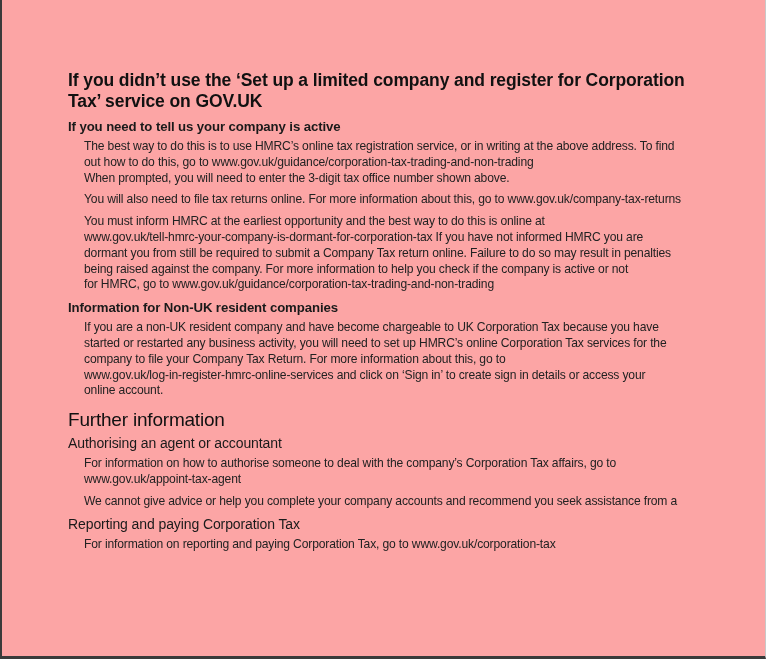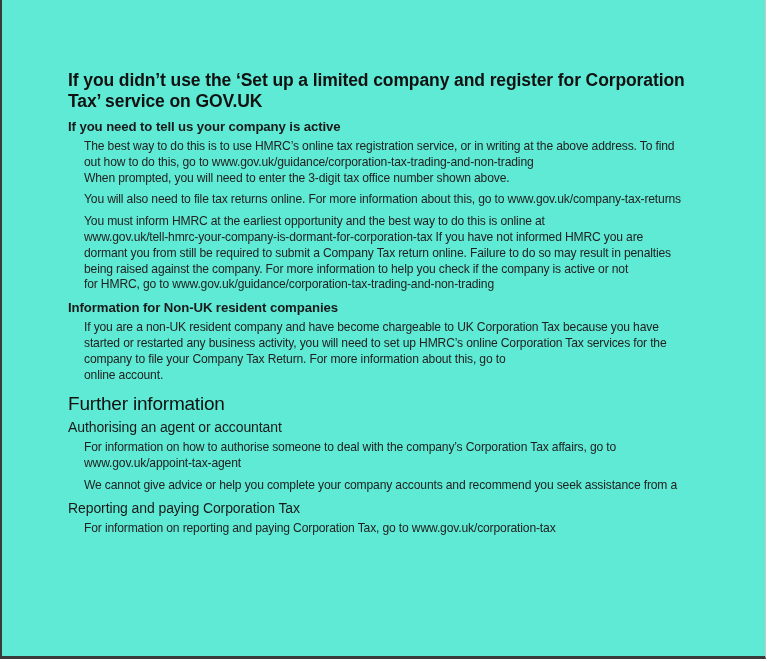--- a/index.html
+++ b/index.html
@@ -1,21 +1,21 @@
 <!DOCTYPE html>
 <html><head>
 <meta charset="utf-8">
 <style>
   html, body { margin: 0; padding: 0; background: #ffffff; }
   body { width: 768px; height: 662px; overflow: hidden; position: relative; }
   .page {
     position: absolute; left: 0; top: 0; width: 766px; height: 659px;
     border-left: 2px solid #3a3a3a; border-bottom: 3px solid #3a3a3a;
     border-right: 1px solid #c8c8c8;
-    box-sizing: border-box; background: #5eead4;
+    box-sizing: border-box; background: #fca5a5;
   }
   .content {
     position: absolute; left: 66px; top: 70px; width: 660px;
     font-family: "Liberation Sans", sans-serif; color: #1e1e1e;
   }
   h1 {
     font-size: 17.5px; font-weight: bold; line-height: 21px; margin: 0 0 6px 0;
     letter-spacing: -0.1px; color: #111;
   }
   h2 {
@@ -65,20 +65,21 @@
         <span class="line">for HMRC, go to www.gov.uk/guidance/corporation-tax-trading-and-non-trading</span>
       </p>
     </div>
 
     <div class="section">
       <h3>Information for Non-UK resident companies</h3>
       <p>
         <span class="line">If you are a non-UK resident company and have become chargeable to UK Corporation Tax because you have</span>
         <span class="line">started or restarted any business activity, you will need to set up HMRC’s online Corporation Tax services for the</span>
         <span class="line">company to file your Company Tax Return.  For more information about this, go to</span>
+        <span class="line">www.gov.uk/log-in-register-hmrc-online-services and click on ‘Sign in’ to create sign in details or access your</span>
         <span class="line">online account.</span>
       </p>
     </div>
 
     <h2>Further information</h2>
 
     <div class="section">
       <h3 style="font-weight:normal;font-size:14px;">Authorising an agent or accountant</h3>
       <p>
         <span class="line">For information on how to authorise someone to deal with the company’s Corporation Tax affairs, go to</span>

